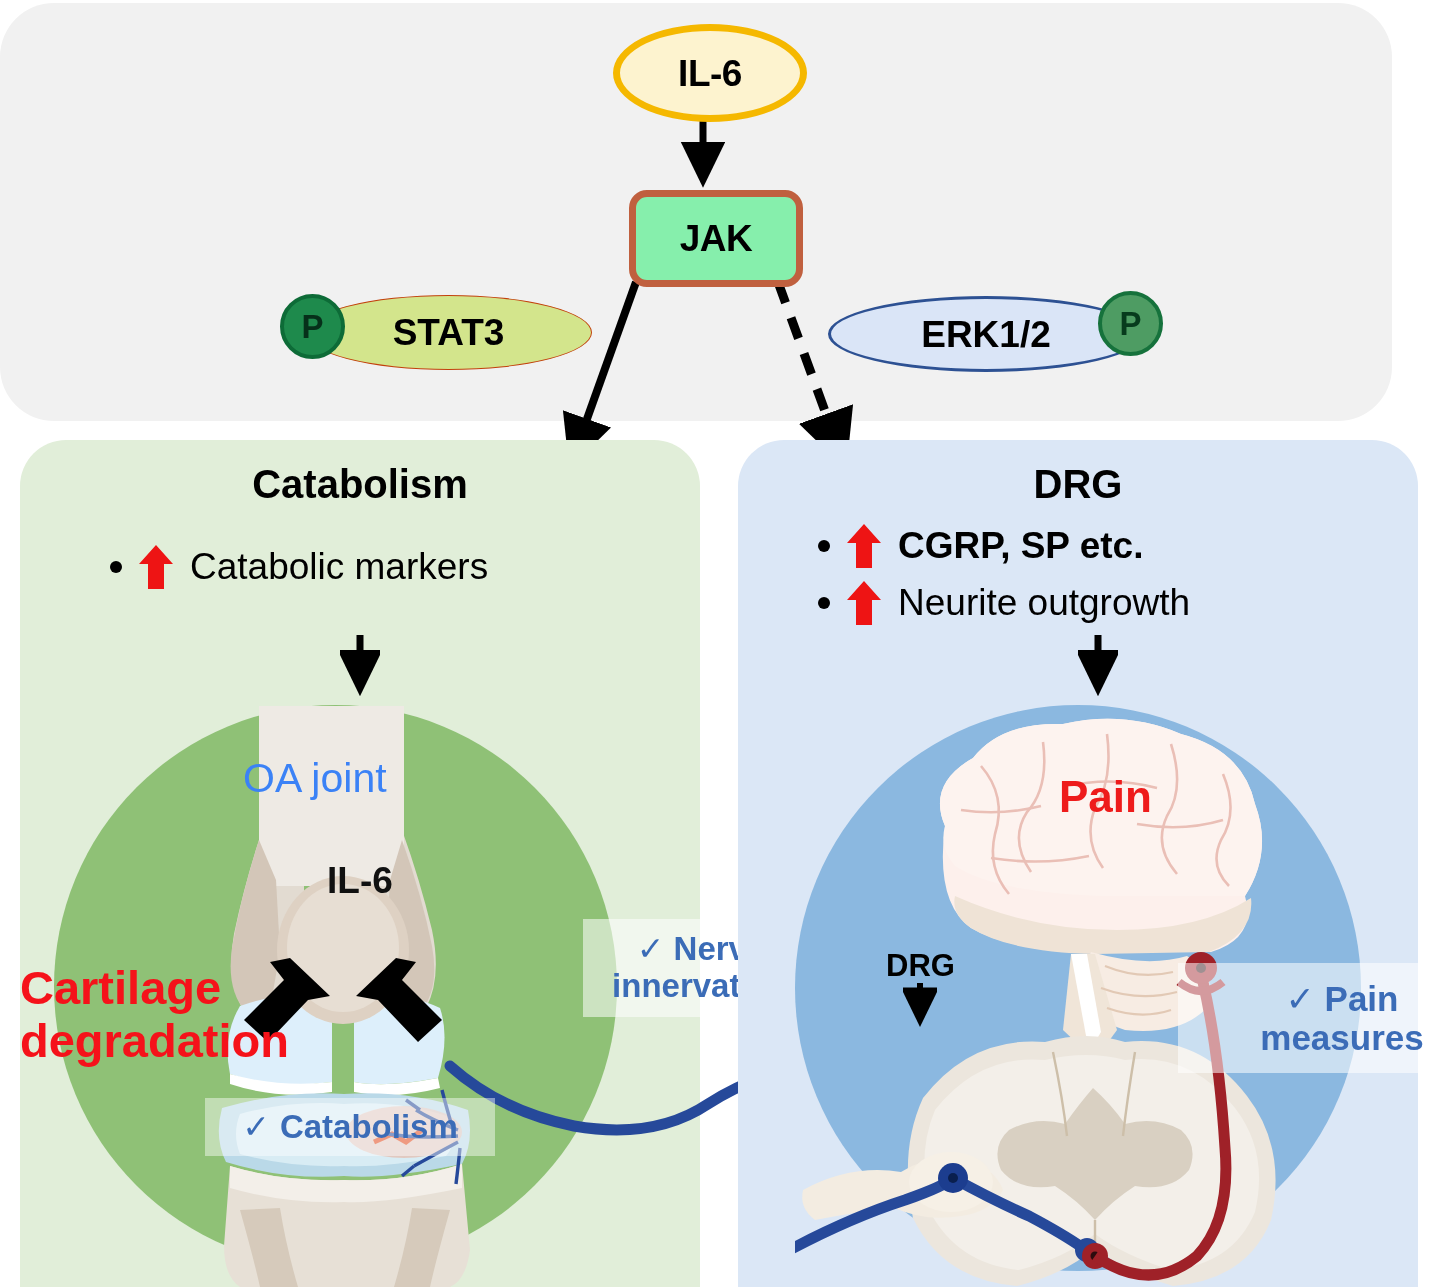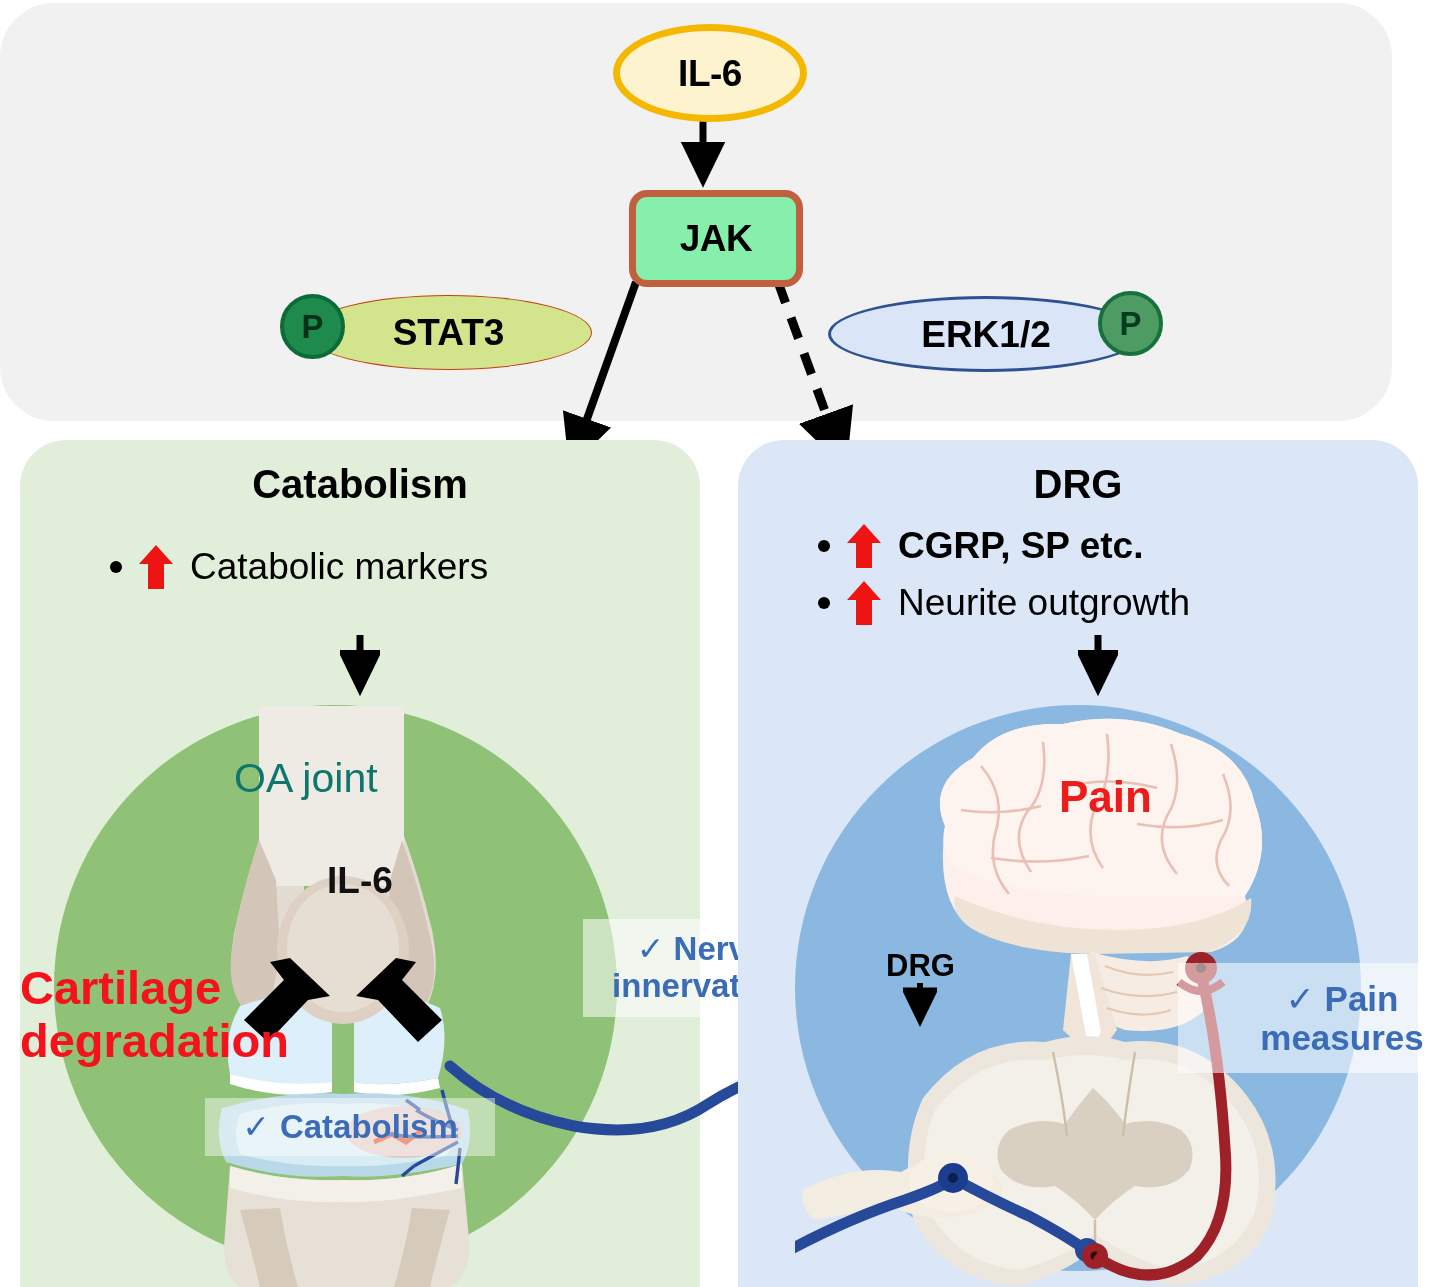--- a/index.html
+++ b/index.html
@@ -72,21 +72,21 @@
                  background:rgba(255,255,255,.55);font-size:33px;}
   #pain-callout{left:1178px;top:963px;width:236px;height:110px;
                 background:rgba(255,255,255,.55);font-size:35px;padding-left:46px;}
   #catabolism-callout{left:205px;top:1098px;width:290px;height:58px;
                       background:rgba(255,255,255,.45);font-size:33px;
                       flex-direction:row;gap:10px;}
 
   #cartilage-text{left:20px;top:962px;width:320px;color:#f5121a;
                   font-size:47px;font-weight:bold;line-height:1.12;
                   }
-  #oa-joint-text{left:234px;top:755px;font-size:41px;color:#0f766e;
+  #oa-joint-text{left:243px;top:755px;font-size:41px;color:#3b82f6;
                  white-space:nowrap;}
   #il6-joint-text{left:327px;top:860px;font-size:37px;font-weight:bold;
                   color:#111;white-space:nowrap;}
   #pain-text{left:1059px;top:772px;font-size:44px;font-weight:bold;
              color:#ee1b1b;white-space:nowrap;}
   #drg-inner-text{left:886px;top:948px;font-size:31px;font-weight:bold;
                   color:#000;white-space:nowrap;}
 </style>
 </head>
 <body>

